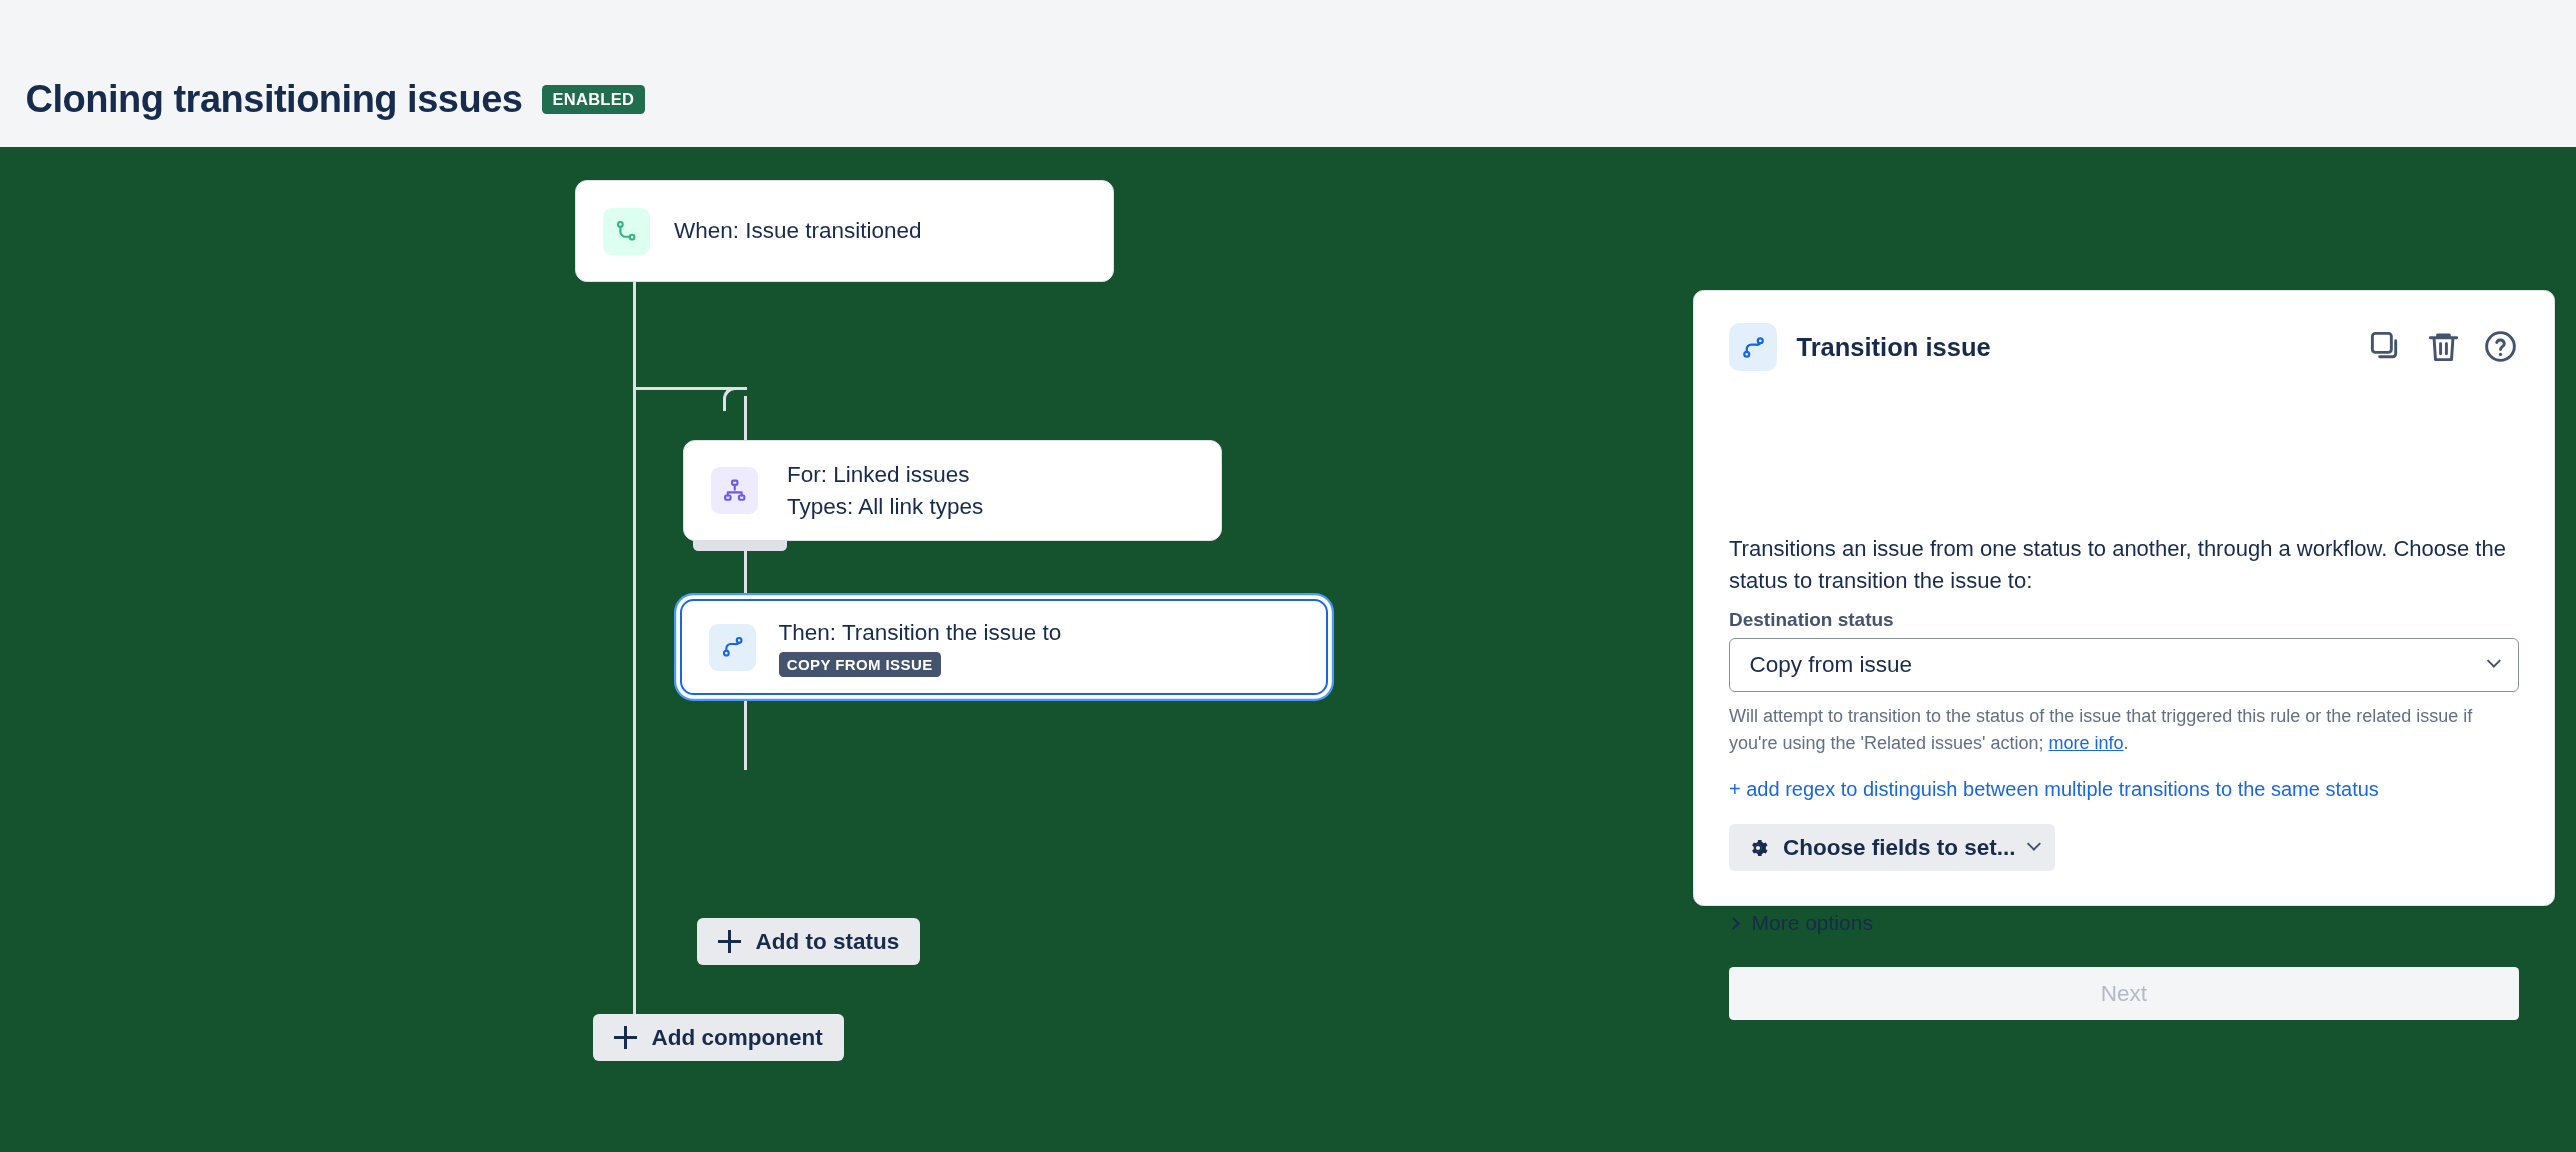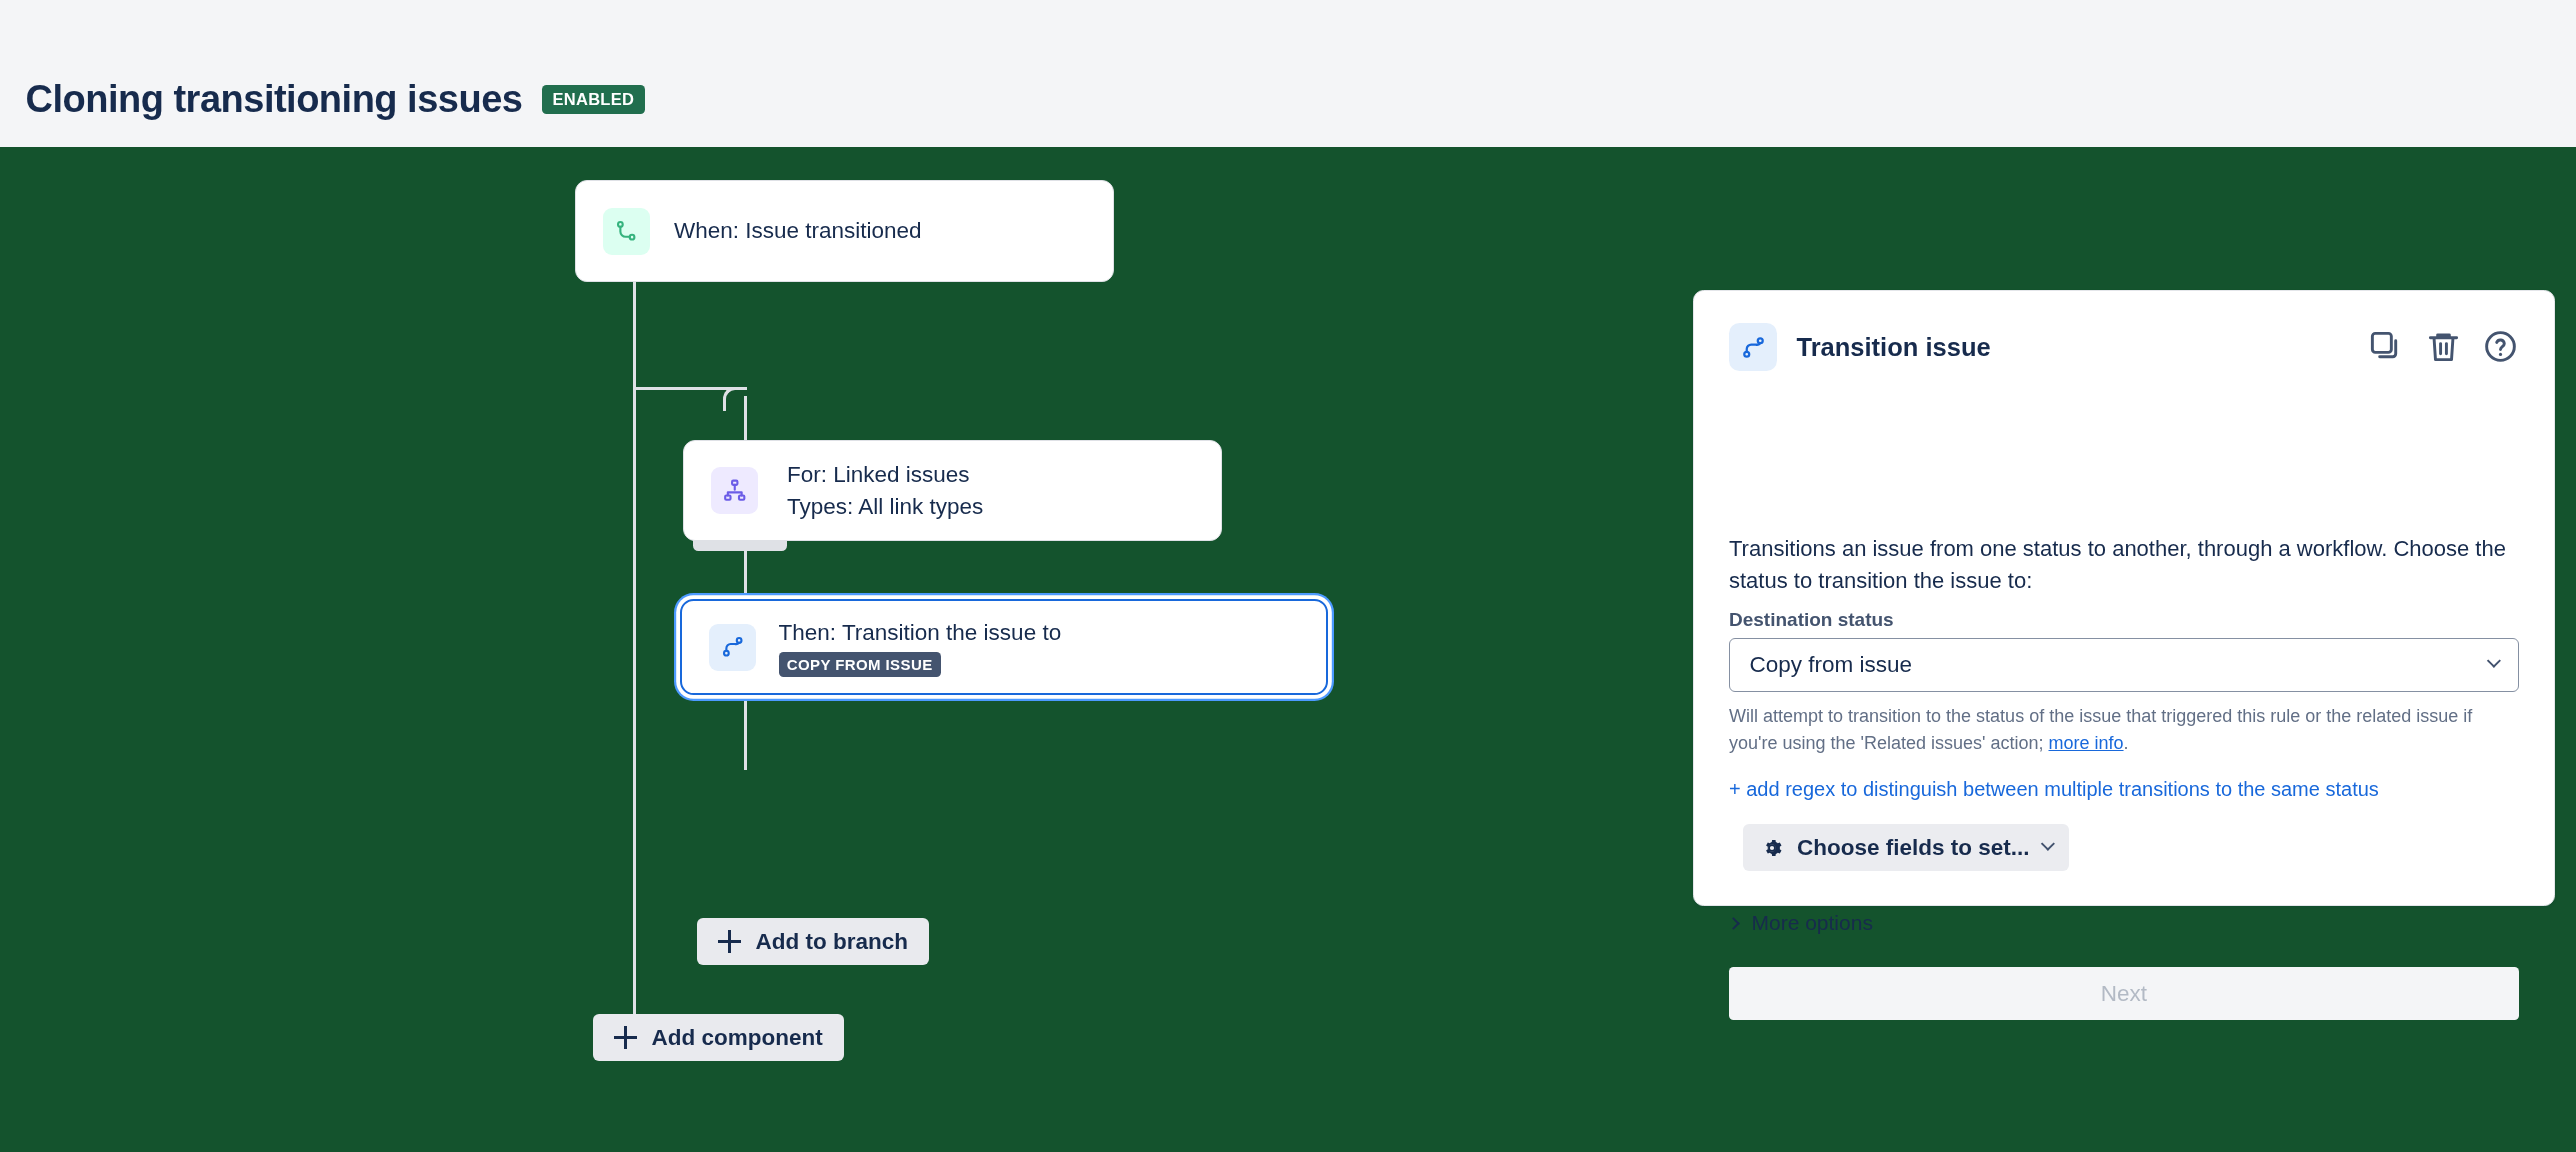--- a/index.html
+++ b/index.html
@@ -231,21 +231,21 @@
     position: absolute; left: 35px; top: 487px;
     font-size: 20px; color: #1868db; cursor: pointer; text-decoration: none;
     white-space: nowrap;
   }
   .fields-btn {
     position: absolute; left: 35px; top: 533px;
     height: 47px; padding: 0 16.5px;
     background: #ebecf0; border: none; border-radius: 6px;
     display: flex; align-items: center; gap: 13.5px;
     font-family: inherit; font-size: 22.5px; font-weight: 600; color: #172b4d;
-    cursor: pointer; white-space: nowrap; margin-left: 14px;
+    cursor: pointer; white-space: nowrap;
   }
   .more-options {
     position: absolute; left: 35px; top: 620px;
     display: flex; align-items: center; gap: 13.5px;
     font-size: 21px; color: #172b4d; cursor: pointer;
   }
   .chev-right {
     width: 9px; height: 9px;
     border-right: 2.3px solid #172b4d; border-top: 2.3px solid #172b4d;
     transform: rotate(45deg);
@@ -324,21 +324,21 @@
       </svg>
     </div>
     <div>
       <div class="node-text">Then: Transition the issue to</div>
       <div class="chip-dark">COPY FROM ISSUE</div>
     </div>
   </div>
 
   <button class="add-btn" id="btn-add-branch">
     <span class="plus"></span>
-    <span>Add to branch</span>
+    <span>Add to status</span>
   </button>
 
   <button class="add-btn" id="btn-add-component">
     <span class="plus"></span>
     <span>Add component</span>
   </button>
 
   <div class="panel">
 
     <div class="panel-head">

